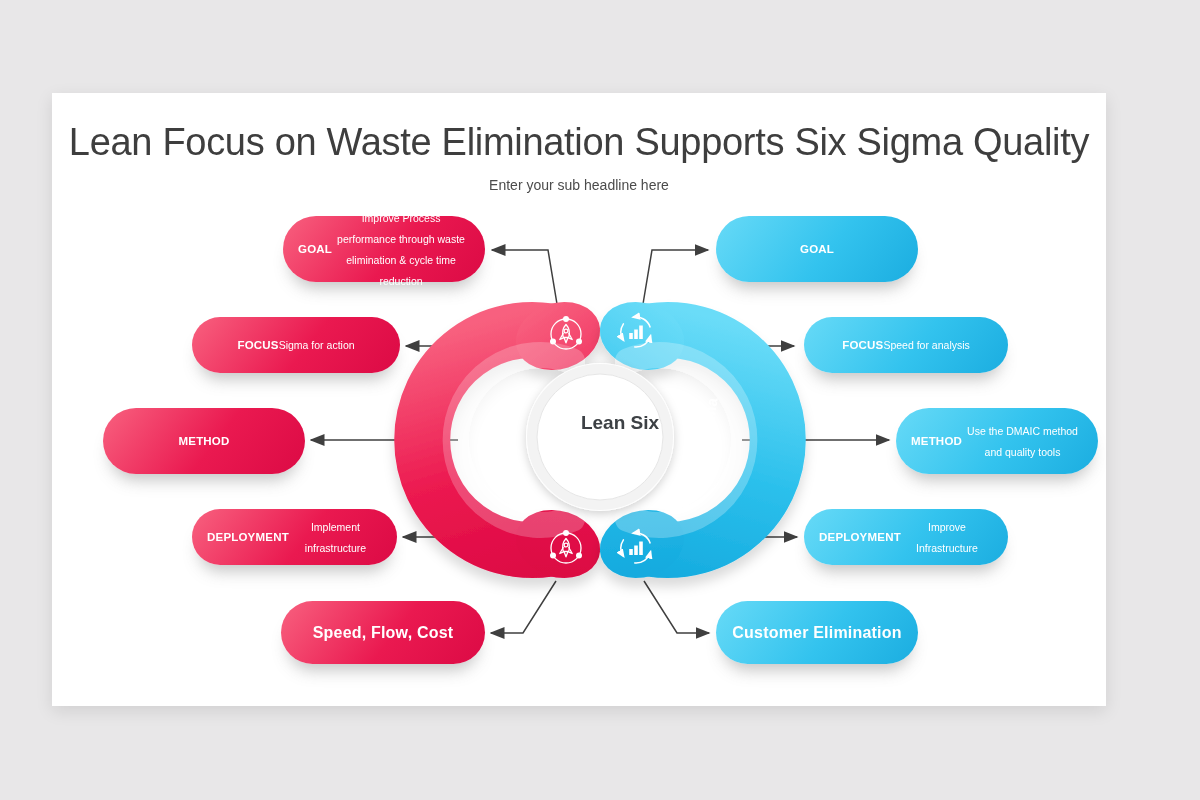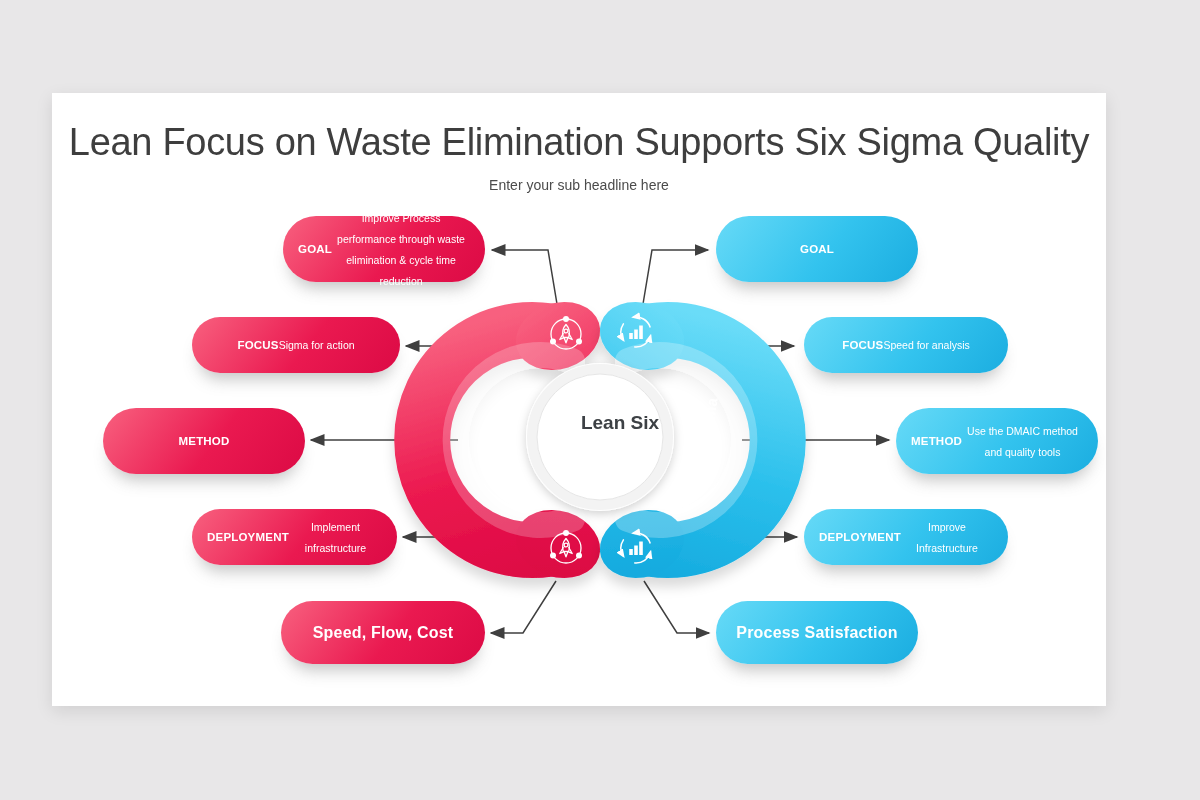--- a/index.html
+++ b/index.html
@@ -184,16 +184,16 @@
   </div>
   <div class="pill blue" style="left:844px;top:315px;width:202px;height:66px;">
     <div class="pill-title">METHOD</div>
     <div class="pill-body">Use the DMAIC method and quality tools</div>
   </div>
   <div class="pill blue" style="left:752px;top:416px;width:204px;height:56px;">
     <div class="pill-title">DEPLOYMENT</div>
     <div class="pill-body">Improve Infrastructure</div>
   </div>
   <div class="pill blue single" style="left:664px;top:508px;width:202px;height:63px;">
-    <div class="pill-title">Process Satisfaction</div>
+    <div class="pill-title">Customer Elimination</div>
   </div>
 
 </div>
 
 </body></html>

